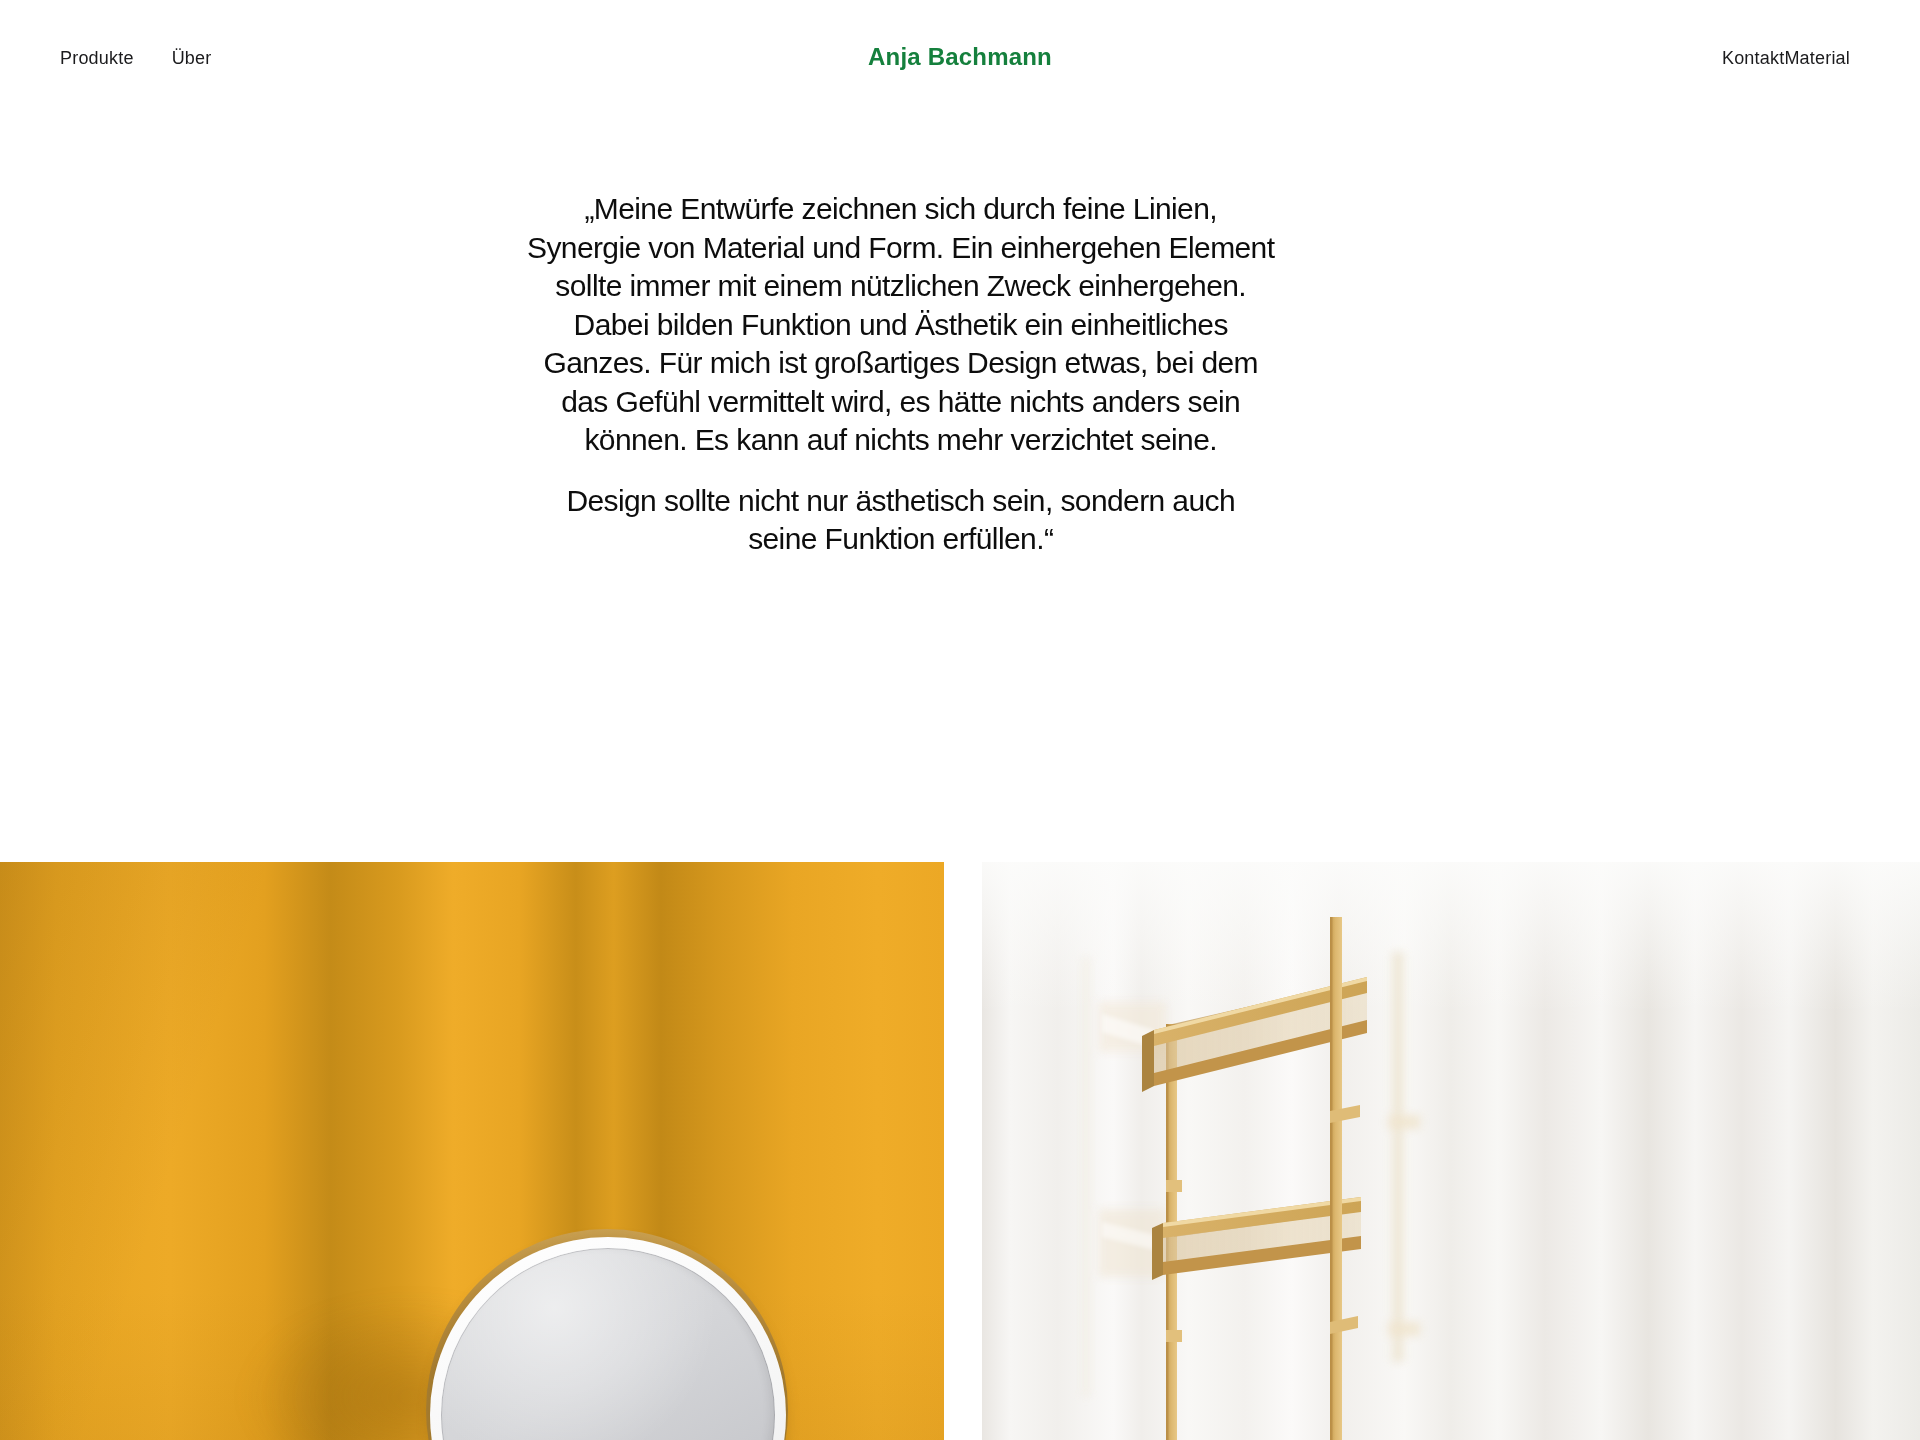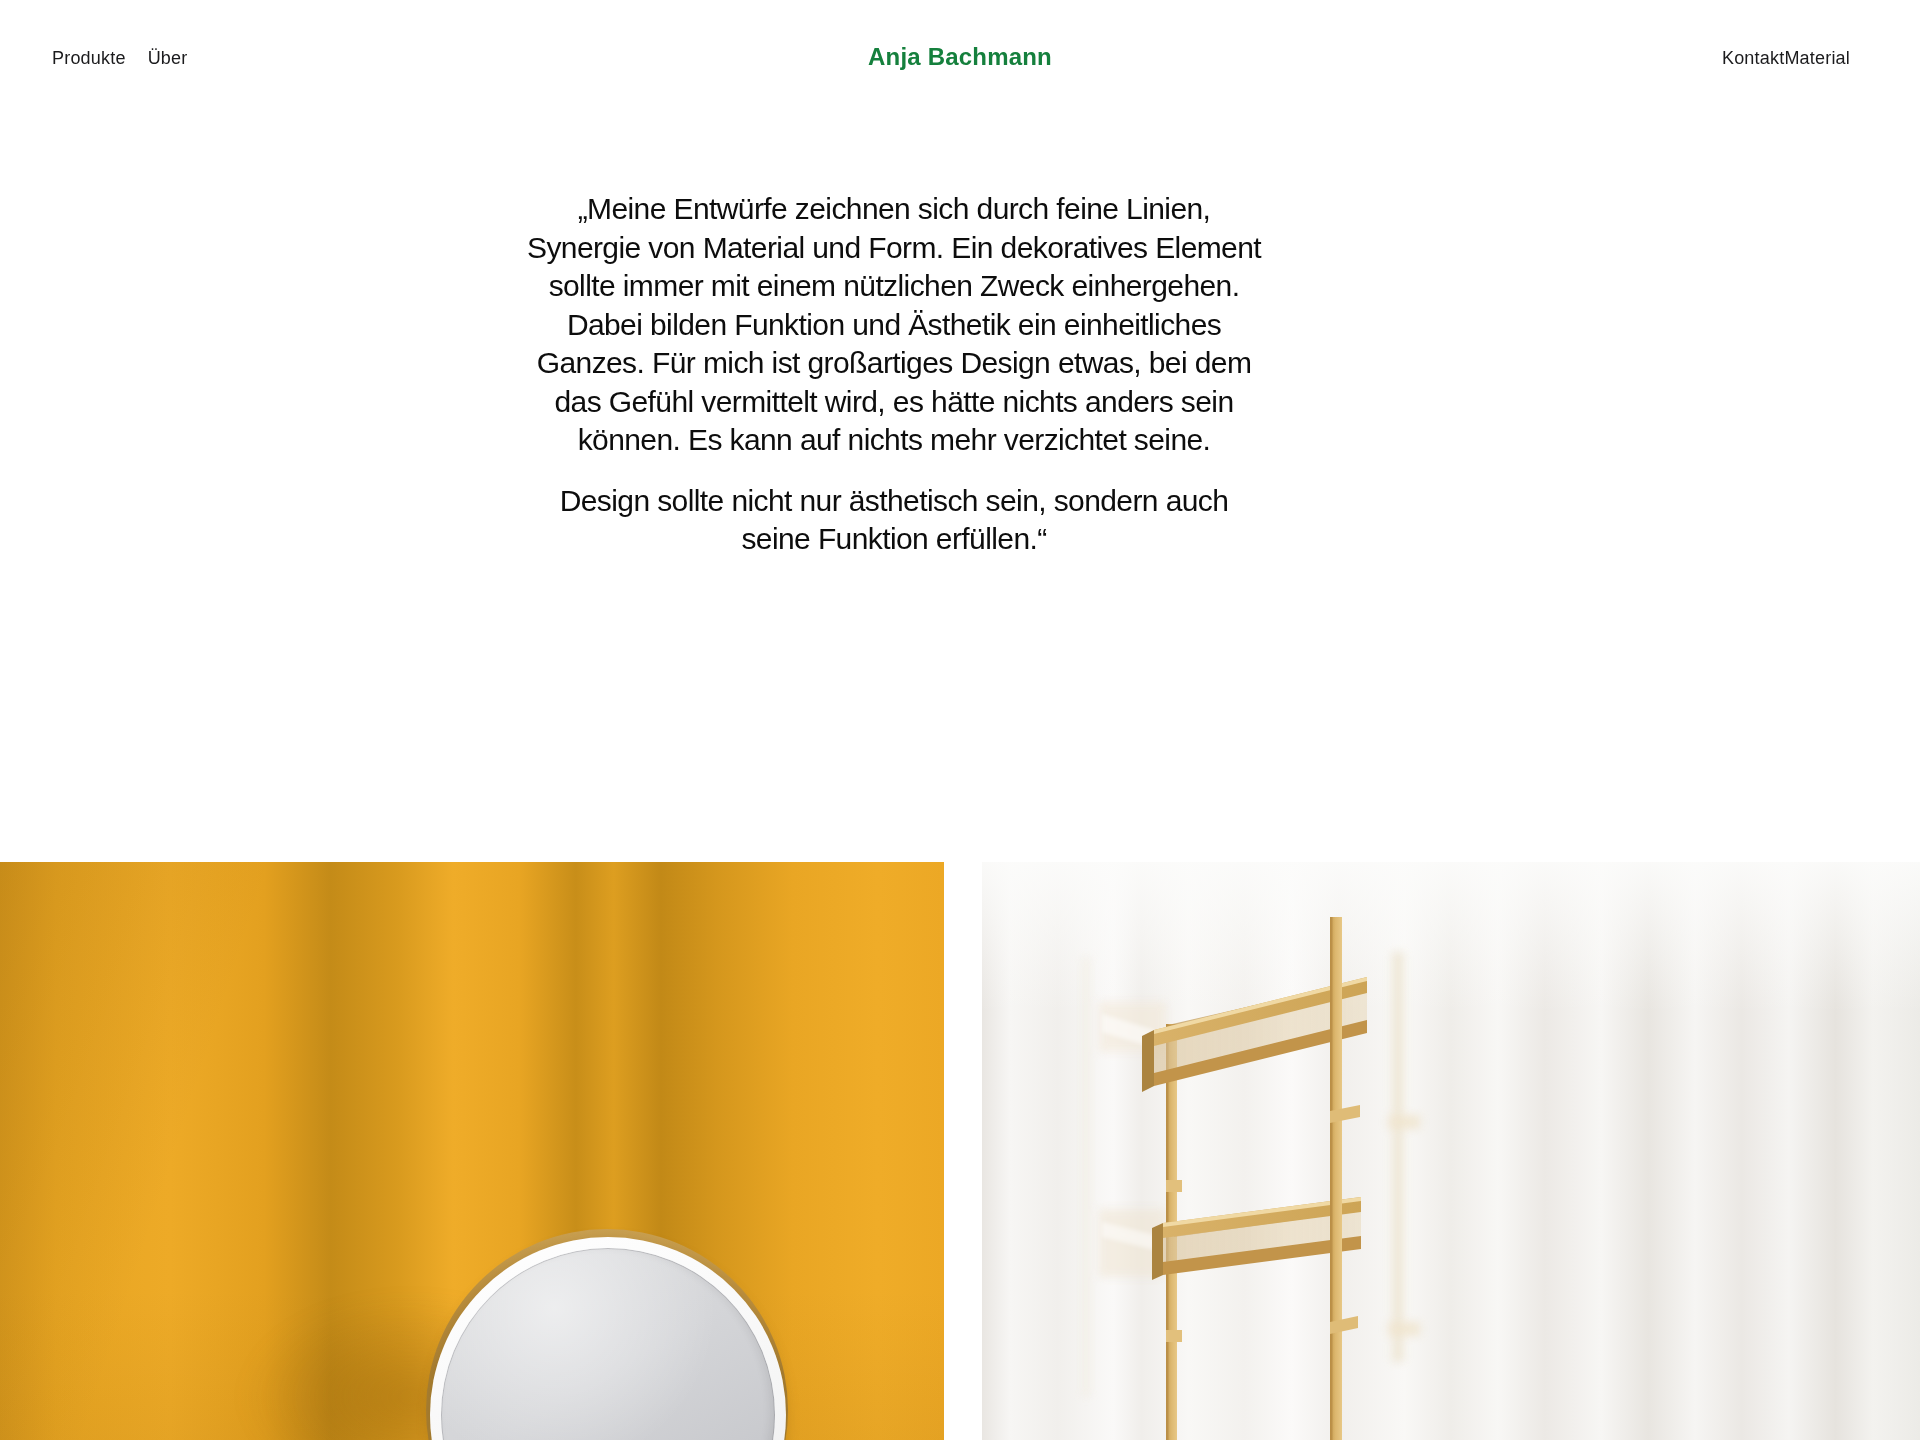--- a/index.html
+++ b/index.html
@@ -1,20 +1,20 @@
 <!DOCTYPE html>
 <html><head>
 <meta charset="utf-8">
 <style>
   html,body{margin:0;padding:0;background:#ffffff;}
   .page{position:relative;width:1920px;height:1440px;background:#ffffff;overflow:hidden;
         font-family:"Liberation Sans",sans-serif;}
 
   
-  .nav-left{position:absolute;left:52px;top:48px;display:flex;gap:22px;}
+  .nav-left{position:absolute;left:60px;top:48px;display:flex;gap:38px;}
   .nav-right{position:absolute;right:70px;top:48px;display:flex;}
   .nav-link{font-size:18px;font-weight:400;color:#1b1b1d;letter-spacing:.2px;cursor:pointer;text-decoration:none;}
   .site-title{position:absolute;left:50%;top:43px;transform:translateX(-50%);
               font-size:24px;font-weight:700;color:#15803d;letter-spacing:.2px;cursor:pointer;}
 
   
   .quote{position:absolute;left:527px;top:190px;color:#0d0d0d;text-align:center;}
   .quote .line{font-size:30px;line-height:38.5px;letter-spacing:-.6px;font-weight:400;white-space:nowrap;}
   .quote .para2{margin-top:22px;}
 
@@ -71,21 +71,21 @@
   <div class="site-title">Anja Bachmann</div>
 
   <div class="nav-right">
     <a class="nav-link">Kontakt</a>
     <a class="nav-link">Material</a>
   </div>
 
   <div class="quote">
     <div class="para1">
       <div class="line">„Meine Entwürfe zeichnen sich durch feine Linien,</div>
-      <div class="line">Synergie von Material und Form. Ein dekoratives Element</div>
+      <div class="line">Synergie von Material und Form. Ein einhergehen Element</div>
       <div class="line">sollte immer mit einem nützlichen Zweck einhergehen.</div>
       <div class="line">Dabei bilden Funktion und Ästhetik ein einheitliches</div>
       <div class="line">Ganzes. Für mich ist großartiges Design etwas, bei dem</div>
       <div class="line">das Gefühl vermittelt wird, es hätte nichts anders sein</div>
       <div class="line">können. Es kann auf nichts mehr verzichtet seine.</div>
     </div>
     <div class="para2">
       <div class="line">Design sollte nicht nur ästhetisch sein, sondern auch</div>
       <div class="line">seine Funktion erfüllen.“</div>
     </div>

